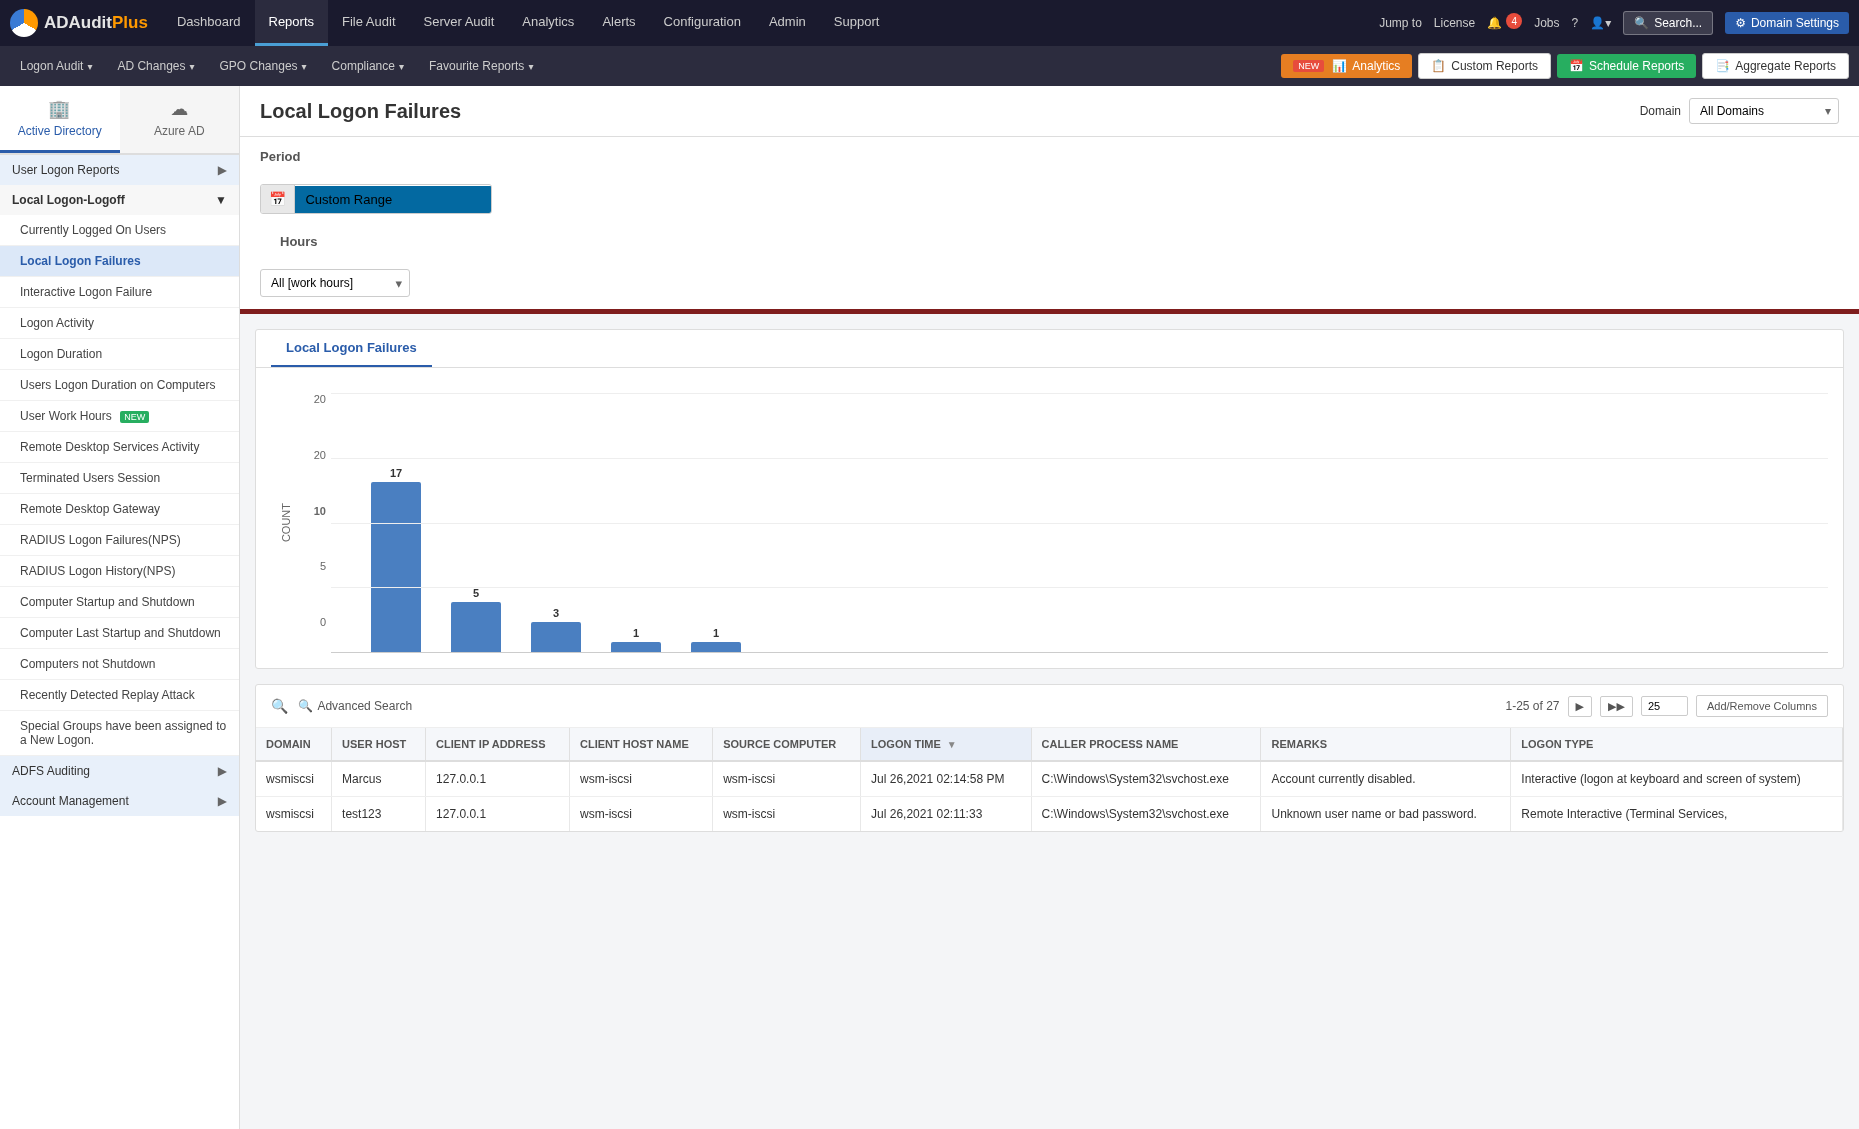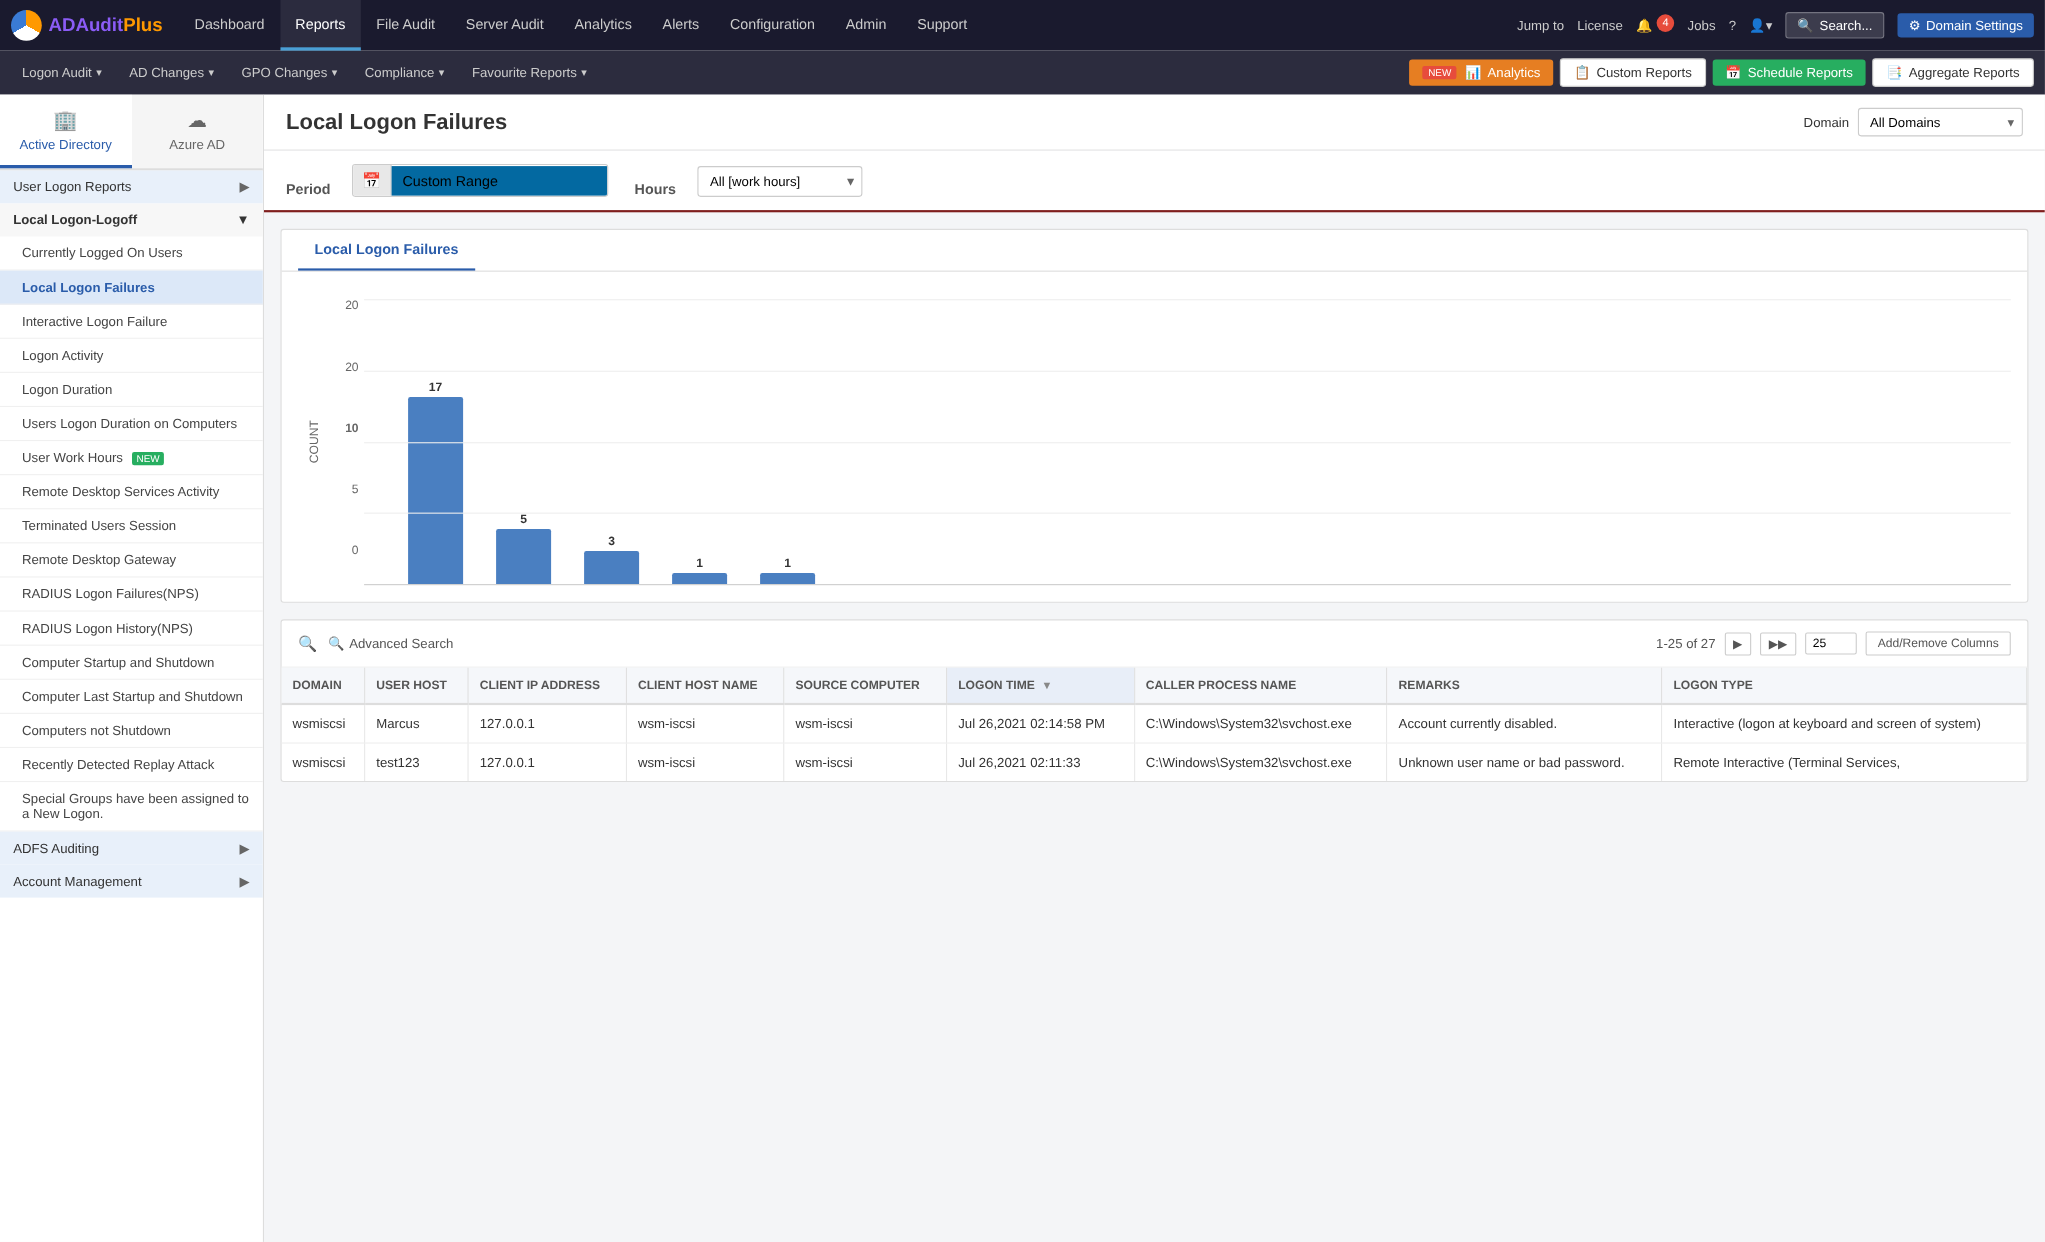--- a/index.html
+++ b/index.html
@@ -20,21 +20,21 @@
       color: #fff;
       font-size: 17px;
       font-weight: bold;
       padding-right: 15px;
       min-width: 140px;
     }
     .logo-icon {
       width: 28px; height: 28px; background: conic-gradient(#f90 0deg 120deg, #fff 120deg 240deg, #3a7bd5 240deg 360deg);
       border-radius: 50%; margin-right: 6px;
     }
-    .logo span { color: #8b5cf6; }
+    .logo span { color: #e5e5e5; }
     .logo .plus { color: #f90; }
     .nav-items {
       display: flex;
       align-items: center;
       flex: 1;
       gap: 0;
     }
     .nav-item {
       color: #ccc;
       padding: 0 14px;
@@ -220,24 +220,25 @@
       border-radius: 3px;
       background: #fff;
       font-size: 12px;
       appearance: none;
       cursor: pointer;
       min-width: 150px;
     }
     .filter-bar {
       background: #fff;
       padding: 12px 20px;
-      border-bottom: 2px solid #7f1d1d;
-      display: flex;
-      align-items: flex-end;
+      border-bottom: 5px solid #7f1d1d;
+      display: flex;
+      align-items: flex-start;
       gap: 20px;
+      flex-direction: column;
     }
     .filter-label { font-size: 13px; color: #555; font-weight: bold; }
     .date-input-wrap {
       display: flex;
       align-items: center;
       border: 1px solid #ccc;
       border-radius: 3px;
       overflow: hidden;
     }
     .date-icon {
@@ -591,21 +592,21 @@
         </div>
       </div>
     </div>
 
     <div class="filter-bar">
       <span class="filter-label">Period</span>
       <div class="date-input-wrap">
         <div class="date-icon">📅</div>
         <input type="text" class="date-input" value="Custom Range" readonly="" style="">
       </div>
-      <span class="filter-label" style="margin-left:4px;">Hours</span>
+      <span class="filter-label" style="margin-left:20px;">Hours</span>
       <div class="hours-select-wrap">
         <select class="hours-select">
           <option>All [work hours]</option>
         </select>
       </div>
     </div>
 
     <div class="chart-section">
       <div class="chart-tabs">
         <div class="chart-tab active">Local Logon Failures</div>

